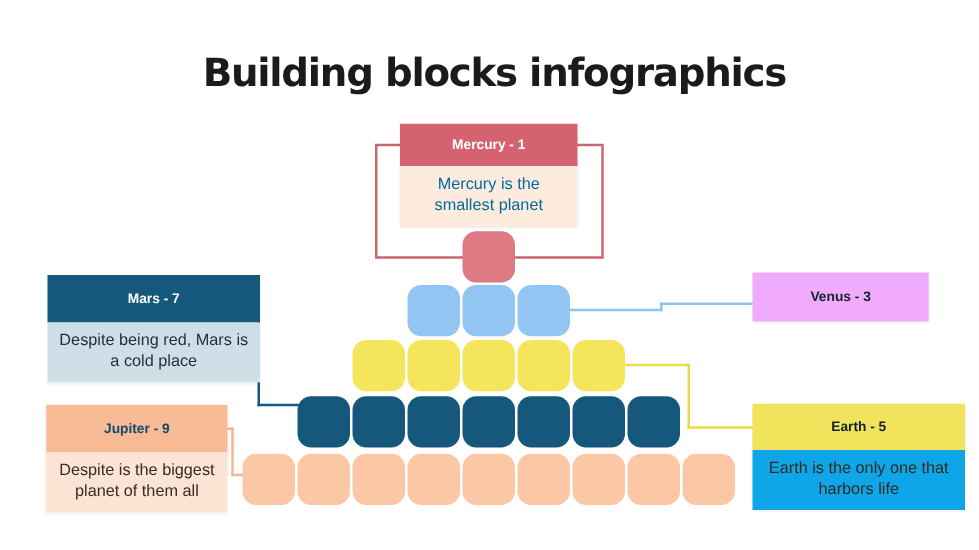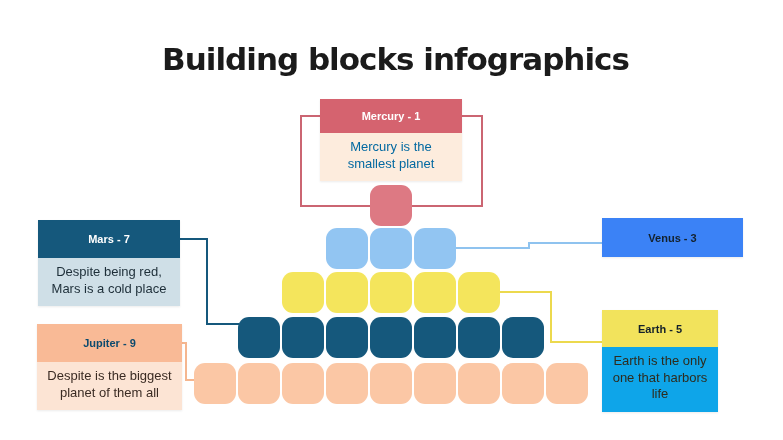--- a/index.html
+++ b/index.html
@@ -20,27 +20,27 @@
 
   
   .label-card{position:absolute;z-index:3;box-shadow:0 1px 2px rgba(0,0,0,0.08);}
   .label-header{font-weight:bold;font-size:11px;text-align:center;display:flex;
                 align-items:center;justify-content:center;}
   .label-desc{font-size:13px;line-height:16.5px;text-align:center;padding:6px 8px 9px 8px;
               box-sizing:border-box;}
 
   #card-mercury{left:320px;top:99px;width:142px;}
   #card-mercury .label-header{height:34px;}
-  #card-mars{left:38px;top:220px;width:142px;}
+  #card-mars{left:38px;top:220px;width:170px;}
   #card-mars .label-header{height:38px;}
   #card-venus{left:602px;top:218px;width:141px;}
   #card-venus .label-header{height:39px;}
   #card-jupiter{left:37px;top:324px;width:145px;}
   #card-jupiter .label-header{height:38px;}
-  #card-earth{left:602px;top:310px;width:116px;}
+  #card-earth{left:602px;top:323px;width:170px;}
   #card-earth .label-header{height:37px;}
 </style>
 </head>
 <body>
 
 <div id="canvas" style="background: rgb(255, 255, 255);">
 
   <div class="title" style="color: rgb(27, 27, 27);">Building blocks infographics</div>
 
   <div class="conn-rect" style="left: 300px; top: 115px; width: 183px; height: 92px; border-color: rgb(203, 101, 114);"></div>
@@ -103,21 +103,21 @@
     <div class="label-header" style="background: rgb(213, 99, 111); color: rgb(255, 255, 255);">Mercury - 1</div>
     <div class="label-desc" style="background: rgb(253, 236, 221); color: #0369a1;">Mercury is the smallest planet</div>
   </div>
 
   <div class="label-card" id="card-mars">
     <div class="label-header" style="background: rgb(21, 88, 124); color: rgb(255, 255, 255);">Mars - 7</div>
     <div class="label-desc" style="background: rgb(207, 223, 231); color: rgb(29, 46, 56);">Despite being red, Mars is a cold place</div>
   </div>
 
   <div class="label-card" id="card-venus">
-    <div class="label-header" style="background: #3b82f6; color: rgb(20, 33, 43);">Venus - 3</div>
+    <div class="label-header" style="background: #f0abfc; color: rgb(20, 33, 43);">Venus - 3</div>
   </div>
 
   <div class="label-card" id="card-jupiter">
     <div class="label-header" style="background: rgb(249, 186, 150); color: #0c4a6e;">Jupiter - 9</div>
     <div class="label-desc" style="background: rgb(252, 228, 212); color: rgb(58, 43, 35);">Despite is the biggest planet of them all</div>
   </div>
 
   <div class="label-card" id="card-earth">
     <div class="label-header" style="background: rgb(242, 227, 92); color: rgb(20, 33, 43);">Earth - 5</div>
     <div class="label-desc" style="background: #0ea5e9; color: rgb(46, 44, 30);">Earth is the only one that harbors life</div>

